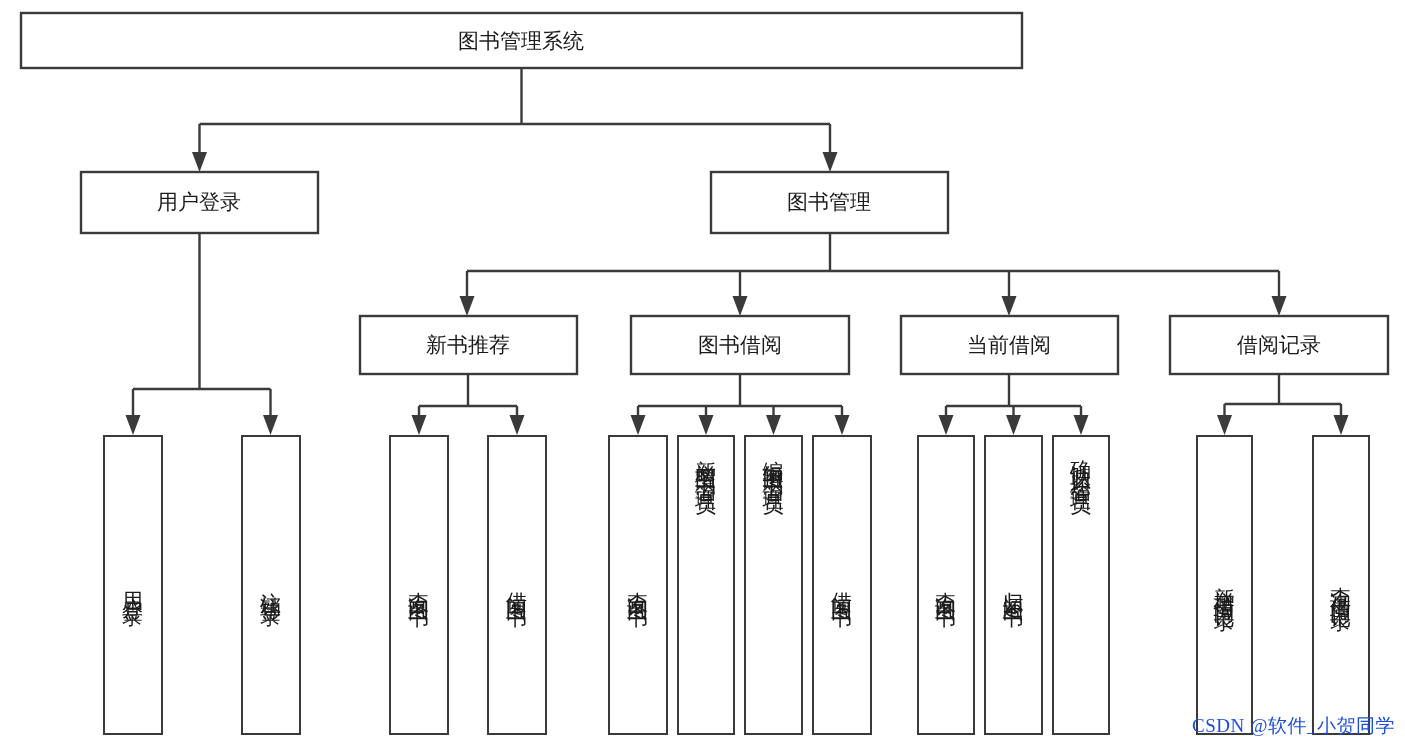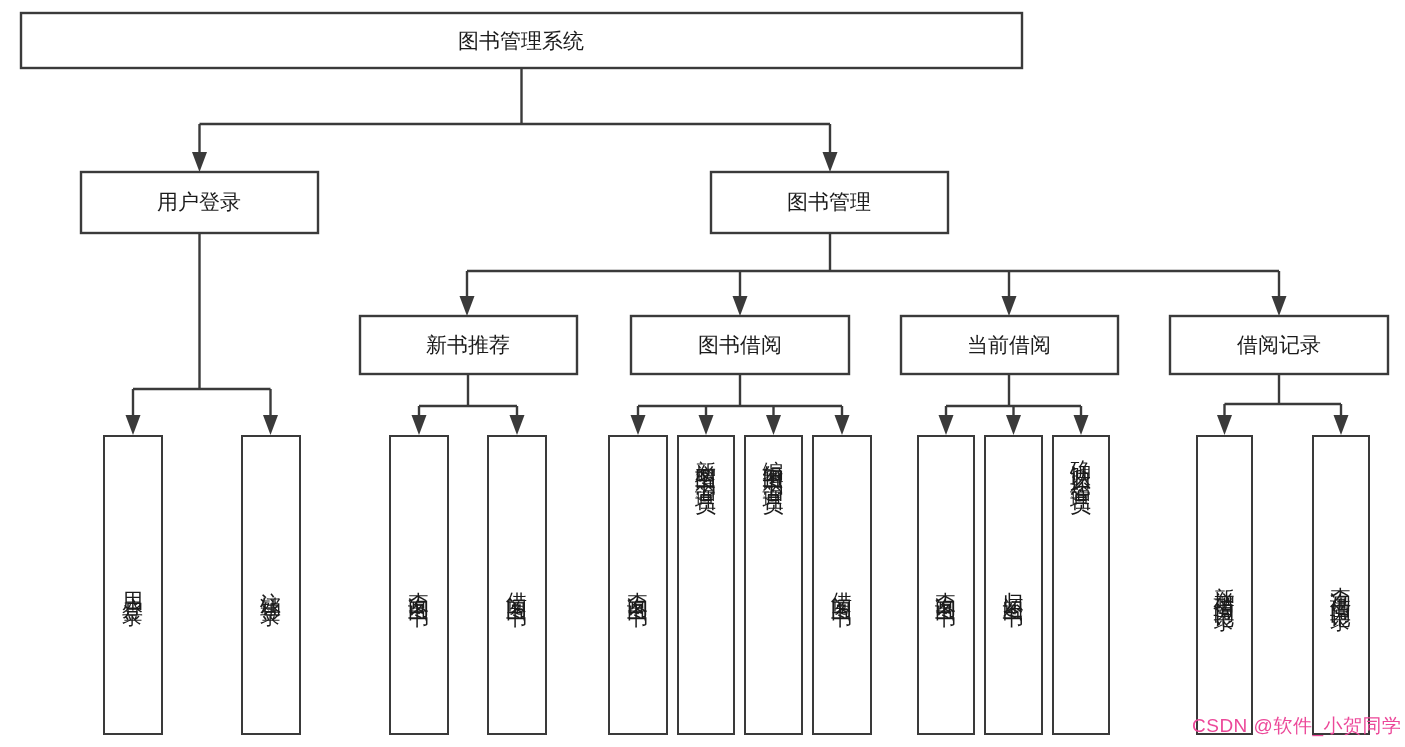--- a/index.html
+++ b/index.html
@@ -63,23 +63,23 @@
     padding-top: 6px;
   }
   .vleaf.center .vtext {
     padding-top: 0;
   }
   .vleaf.center {
     align-items: center;
   }
   .watermark {
     position: absolute;
-    font-family: Liberation Sans, sans-serif;
+    font-family: Liberation Serif, serif;
     font-size: 19px;
-    color: #ec4899;
+    color: #1d4ed8;
     white-space: nowrap;
     letter-spacing: 0.5px;
   }
 </style>
 </head>
 <body>
 
 <svg id="diagram" viewBox="0 0 1405 747">
   <defs>
     <marker id="arrow" viewBox="0 0 12 14" refX="6" refY="13" markerWidth="12" markerHeight="14" orient="auto-start-reverse">

